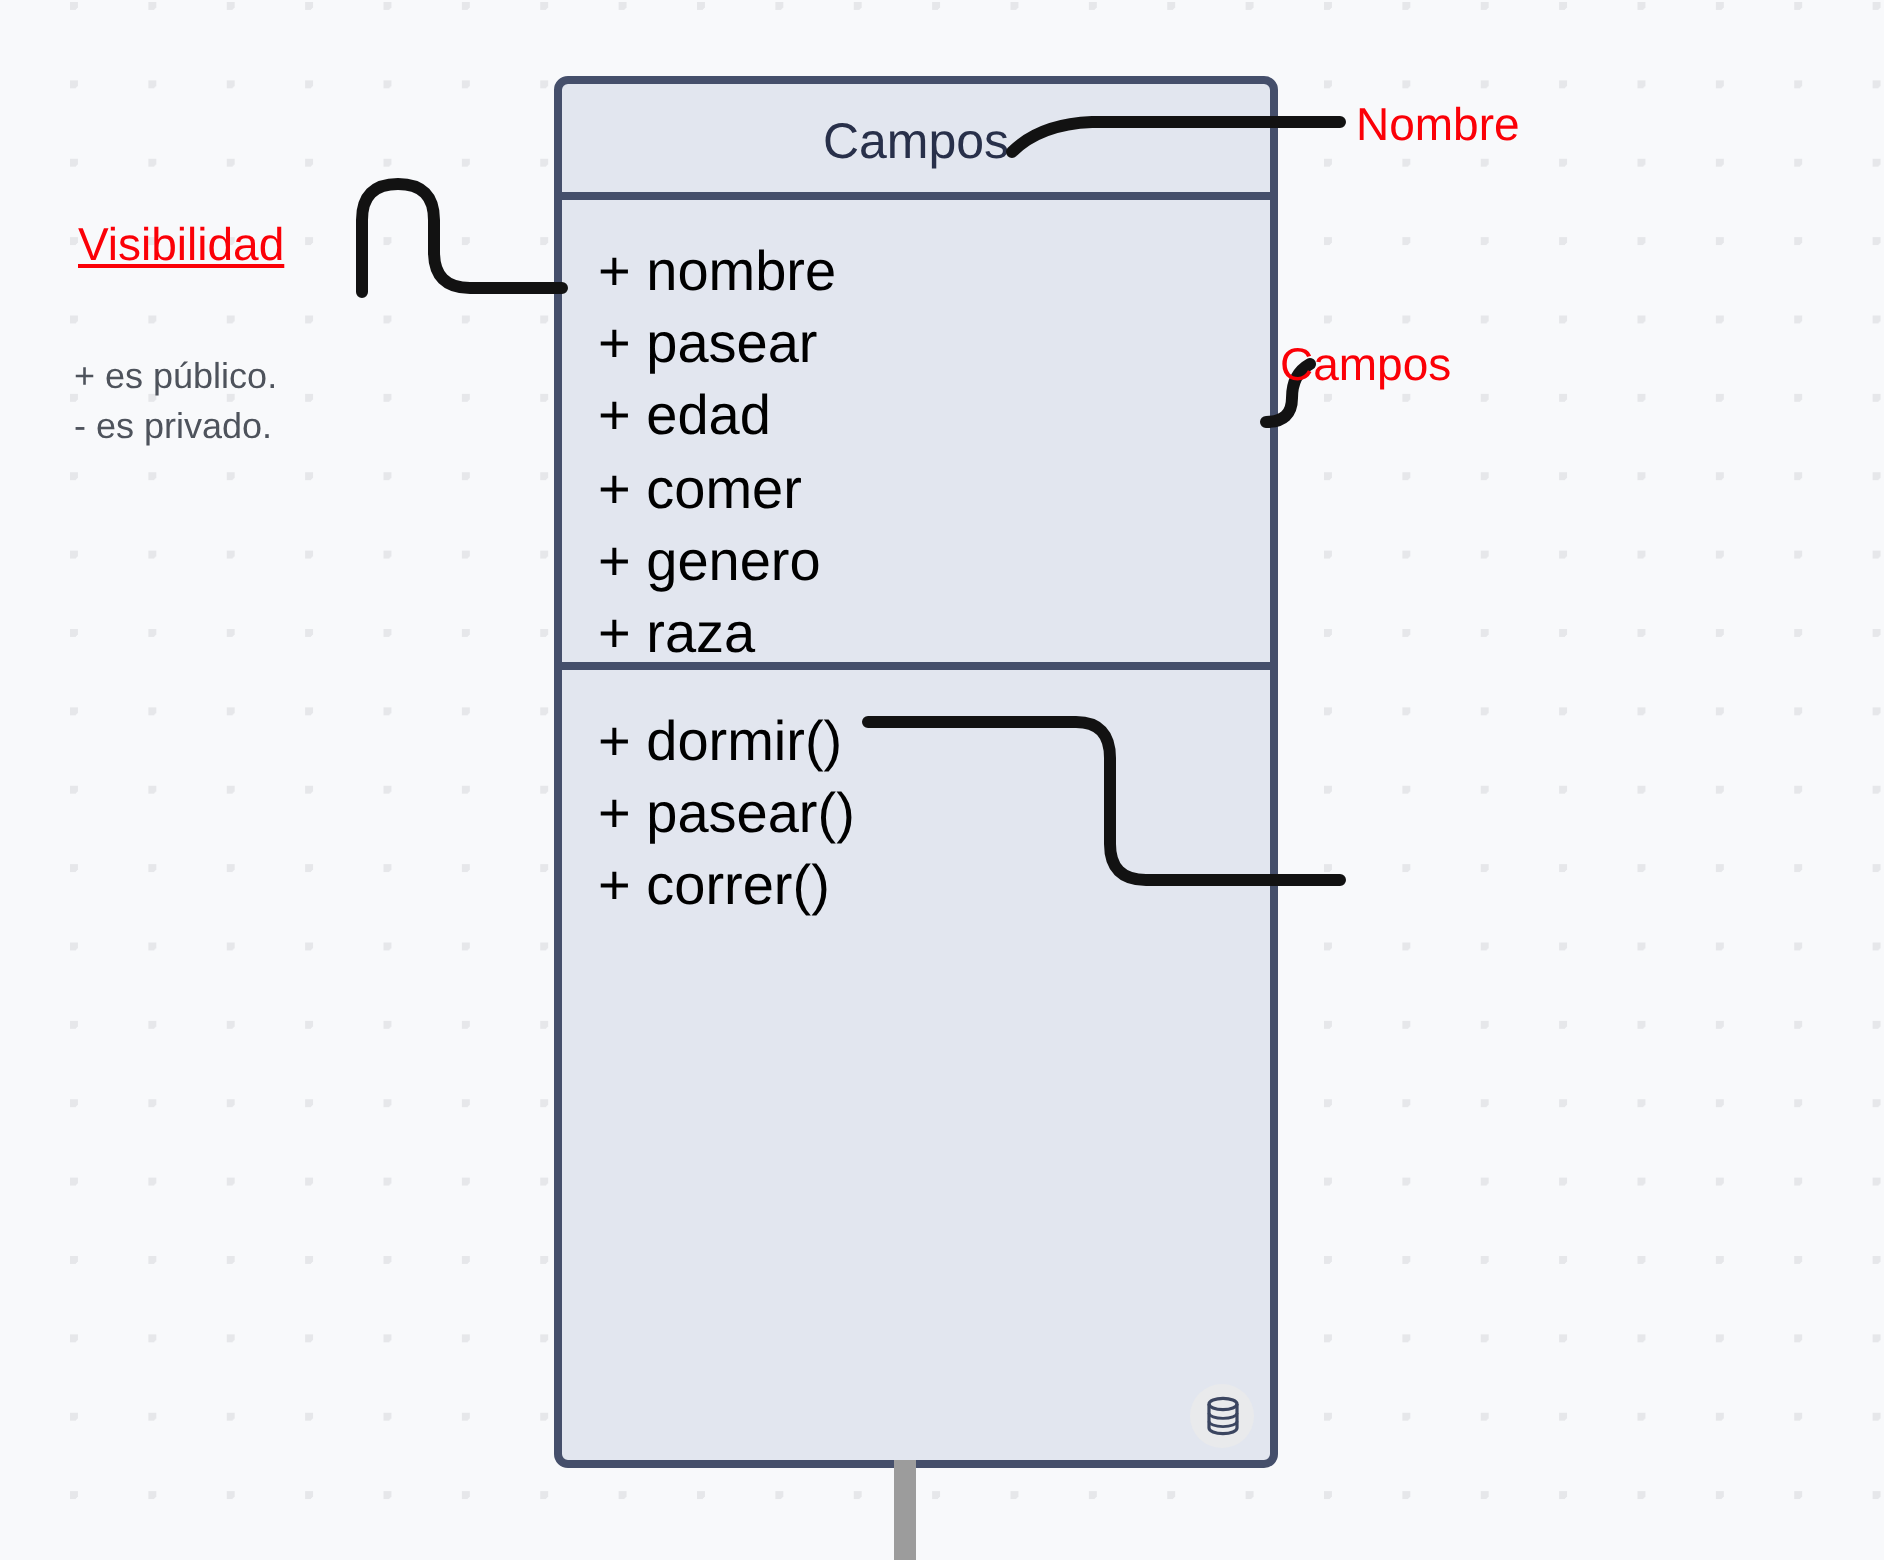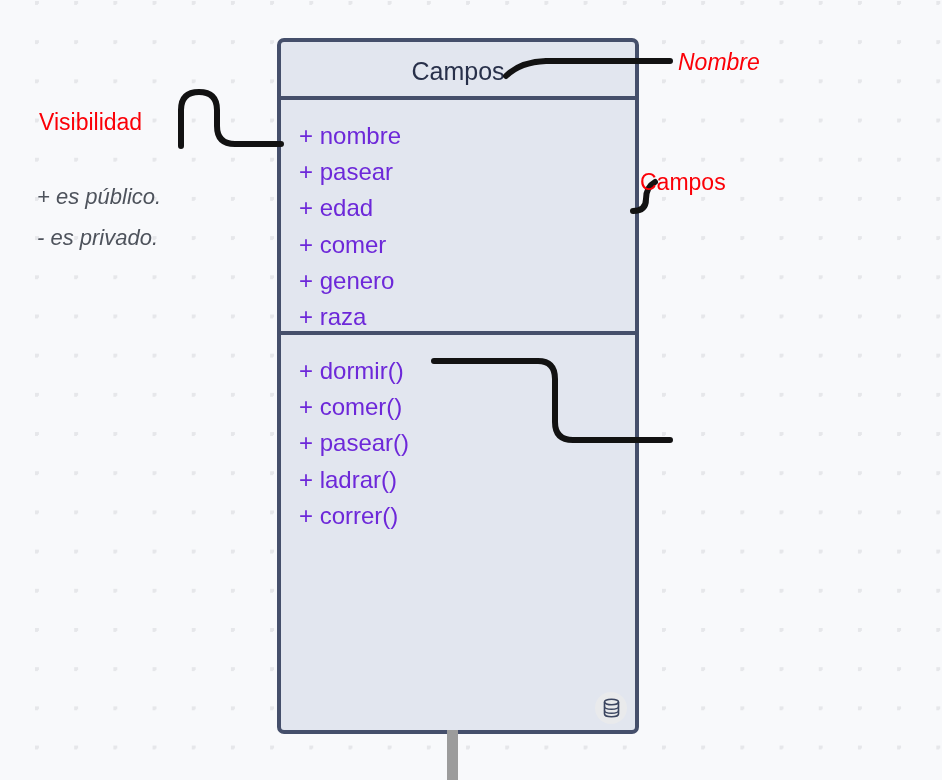--- a/index.html
+++ b/index.html
@@ -60,22 +60,22 @@
   #uml-methods {
     position: absolute;
     left: 0;
     top: 293px;
     width: 100%;
     bottom: 16px;
     box-sizing: border-box;
     padding: 18px 0 0 18px;
   }
   .member {
-    font-size: 24px;
-    color: #6d28d9;
+    font-size: 28px;
+    color: #000000;
     line-height: 36.2px;
     white-space: pre;
   }
 
   
   #db-badge {
     position: absolute;
     right: 8px;
     bottom: 6px;
     width: 32px;
@@ -98,34 +98,33 @@
   }
 
   
   .anno-red {
     position: absolute;
     color: #fb0007;
     font-size: 23px;
     line-height: 30px;
     white-space: pre-line;
   }
-  #anno-visibilidad { left: 39px; top: 107px; }
-  #anno-nombre      { left: 678px; top: 47px; font-style: italic; }
+  #anno-visibilidad { left: 39px; top: 107px; text-decoration: underline; }
+  #anno-nombre      { left: 678px; top: 47px; }
   #anno-campos      { left: 640px; top: 167px; }
   #anno-metodos     { left: 678px; top: 427px; }
 
   #legend {
     position: absolute;
     left: 37px;
     top: 176px;
     color: #4e535c;
-    font-size: 22px;
-    line-height: 41px;
+    font-size: 18px;
+    line-height: 25px;
     white-space: pre-line;
-    font-style: italic;
   }
 
   svg.overlay {
     position: absolute;
     left: 0;
     top: 0;
     width: 942px;
     height: 780px;
     pointer-events: none;
   }
@@ -143,23 +142,21 @@
       <div class="member">+ nombre</div>
       <div class="member">+ pasear</div>
       <div class="member">+ edad</div>
       <div class="member">+ comer</div>
       <div class="member">+ genero</div>
       <div class="member">+ raza</div>
     </div>
 
     <div id="uml-methods">
       <div class="member">+ dormir()</div>
-      <div class="member">+ comer()</div>
       <div class="member">+ pasear()</div>
-      <div class="member">+ ladrar()</div>
       <div class="member">+ correr()</div>
     </div>
 
     <div id="db-badge">
       <svg width="19" height="20" viewBox="0 0 19 20" aria-hidden="true">
         <ellipse cx="9.5" cy="4" rx="7" ry="2.8" fill="none" stroke="#3b4560" stroke-width="1.6"></ellipse>
         <path d="M2.5 4 V16 C2.5 17.5 5.6 18.8 9.5 18.8 C13.4 18.8 16.5 17.5 16.5 16 V4" fill="none" stroke="#3b4560" stroke-width="1.6"></path>
         <path d="M2.5 8.5 C2.5 10 5.6 11.2 9.5 11.2 C13.4 11.2 16.5 10 16.5 8.5" fill="none" stroke="#3b4560" stroke-width="1.4"></path>
         <path d="M2.5 12.6 C2.5 14.1 5.6 15.3 9.5 15.3 C13.4 15.3 16.5 14.1 16.5 12.6" fill="none" stroke="#3b4560" stroke-width="1.4"></path>
       </svg>

